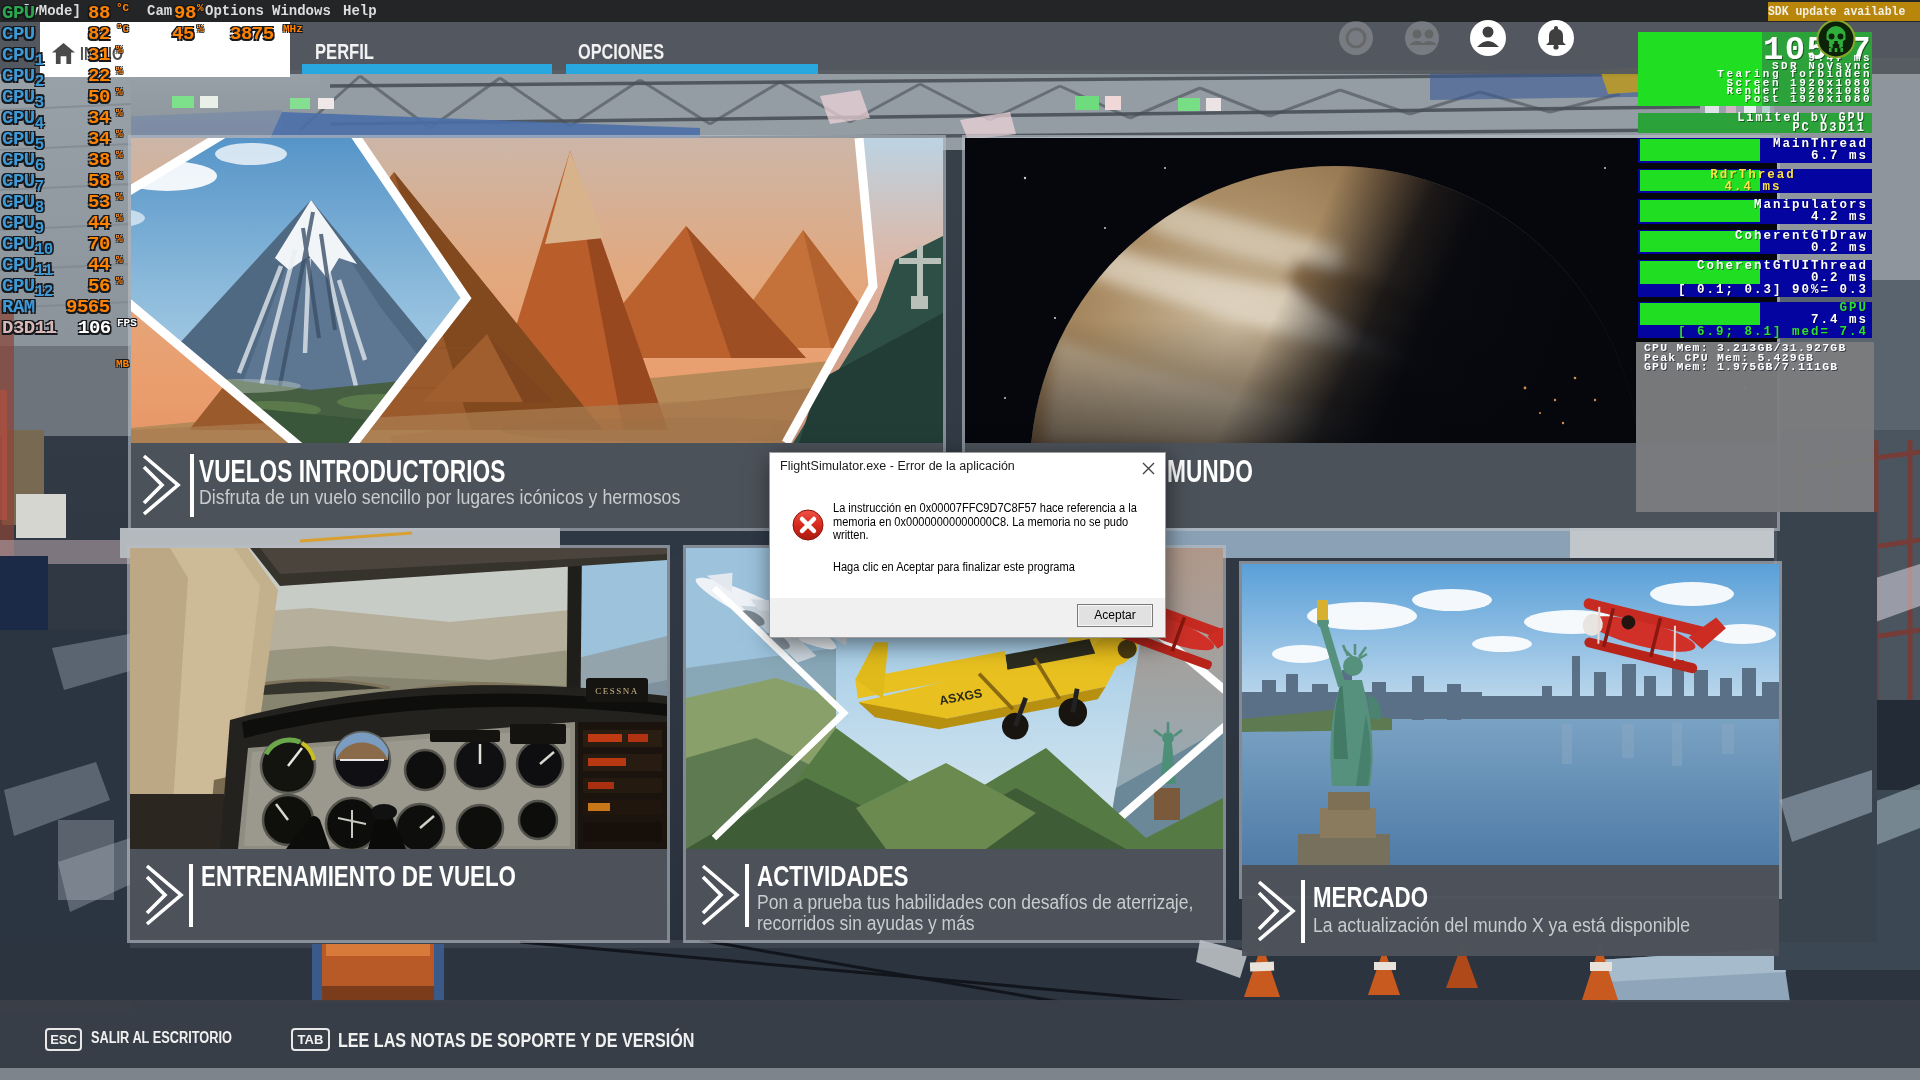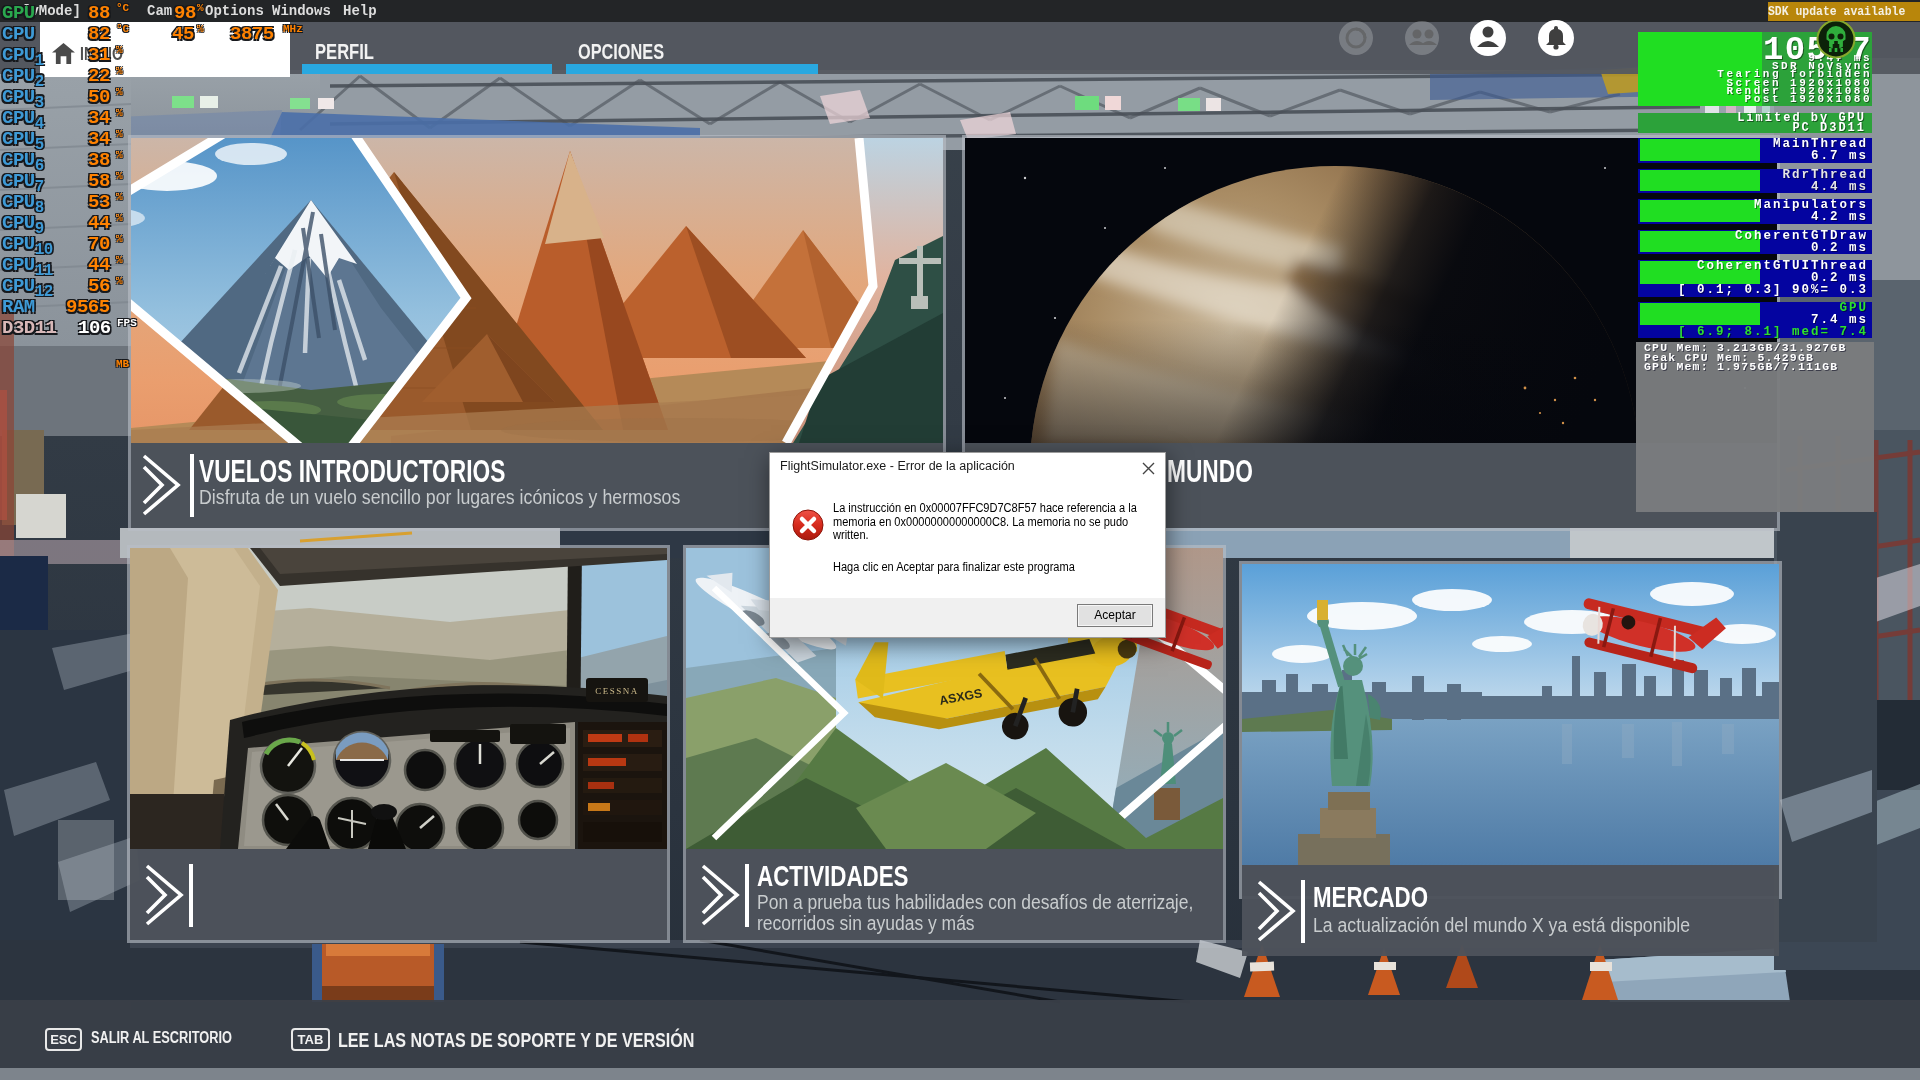--- a/index.html
+++ b/index.html
@@ -496,20 +496,21 @@
     <text x="487" y="146" font-size="9" fill="#cbb98a" text-anchor="middle" font-family="Liberation Serif,serif" letter-spacing="1.5">CESSNA</text>
 
     <rect x="300" y="182" width="70" height="12" rx="2" fill="#14130f"></rect>
       <rect x="380" y="176" width="56" height="20" rx="2" fill="#14130f"></rect>
   </svg>
   <div class="abs" style="left:0;top:301px;width:537px;height:91px;background:rgba(77,83,91,0.97);"></div>
   <svg class="abs" style="left:14px;top:316px" width="62" height="64" viewBox="0 0 62 64">
     <path d="M3,2 L37,31 L3,60 M3,13 L21,31 L3,49" stroke="#ffffff" stroke-width="3.6" fill="none"></path>
     <rect x="45" y="0" width="4" height="63" fill="#ffffff"></rect>
   </svg>
+  <div class="abs tt3" style="left:71px;top:311px;font-size:30px;font-weight:bold;color:#ffffff;"><span>ENTRENAMIENTO DE VUELO</span></div>
 </div>
 
 <div class="abs" style="left:686px;top:548px;width:537px;height:392px;outline:3px solid rgba(185,191,198,0.62);">
   <svg width="537" height="301" viewBox="0 0 537 301">
     <defs>
       <linearGradient id="actsky" x1="0" y1="0" x2="0" y2="1">
         <stop offset="0" stop-color="#8fc0e2"></stop>
           <stop offset="0.65" stop-color="#c2dcec"></stop>
           <stop offset="1" stop-color="#d8e8f0"></stop>
       </linearGradient>
@@ -785,21 +786,21 @@
   </svg>
   <div class="abs" style="left:0;top:81px;width:234px;height:20px;background:#2ca23a;">
     <div class="abs" style="left:0;top:1px;width:228px;font-size:12px;line-height:9.6px;letter-spacing:2px;text-align:right;font-weight:bold;color:#fff;text-shadow:1px 1px 0 rgba(0,0,0,0.45);">Limited by GPU<br>PC D3D11</div>
   </div>
 <div class="abs" style="left:0;top:106px;width:234px;height:25px;background:#0404a0;">
       <div class="abs" style="left:2px;top:1px;width:120px;height:22px;background:#20de22;"></div>
       <div class="abs" style="left:0;top:0px;width:230px;font-size:12.5px;line-height:12.2px;letter-spacing:2.0px;text-align:right;font-weight:bold;color:#fff;text-shadow:1px 1px 0 rgba(0,0,0,0.45);">MainThread<br>6.7 ms</div>
     </div>
     <div class="abs" style="left:0;top:137px;width:234px;height:24px;background:#0404a0;">
       <div class="abs" style="left:2px;top:1px;width:120px;height:21px;background:#20de22;"></div>
-      <div class="abs" style="left:0;top:0px;width:230px;font-size:12.5px;line-height:12.2px;letter-spacing:2.0px;text-align:right;font-weight:bold;color:#e5e5e5;text-shadow:1px 1px 0 rgba(0,0,0,0.45);">RdrThread<br>4.4 ms</div>
+      <div class="abs" style="left:0;top:0px;width:230px;font-size:12.5px;line-height:12.2px;letter-spacing:2.0px;text-align:center;font-weight:bold;color:#fde047;text-shadow:1px 1px 0 rgba(0,0,0,0.45);">RdrThread<br>4.4 ms</div>
     </div>
     <div class="abs" style="left:0;top:167px;width:234px;height:25px;background:#0404a0;">
       <div class="abs" style="left:2px;top:1px;width:120px;height:22px;background:#20de22;"></div>
       <div class="abs" style="left:0;top:0px;width:230px;font-size:12.5px;line-height:12.2px;letter-spacing:2.0px;text-align:right;font-weight:bold;color:#fff;text-shadow:1px 1px 0 rgba(0,0,0,0.45);">Manipulators<br>4.2 ms</div>
     </div>
     <div class="abs" style="left:0;top:198px;width:234px;height:24px;background:#0404a0;">
       <div class="abs" style="left:2px;top:1px;width:120px;height:21px;background:#20de22;"></div>
       <div class="abs" style="left:0;top:0px;width:230px;font-size:12.5px;line-height:12.2px;letter-spacing:2.0px;text-align:right;font-weight:bold;color:#fff;text-shadow:1px 1px 0 rgba(0,0,0,0.45);">CoherentGTDraw<br>0.2 ms</div>
     </div>
     <div class="abs" style="left:0;top:228px;width:234px;height:37px;background:#0404a0;">

